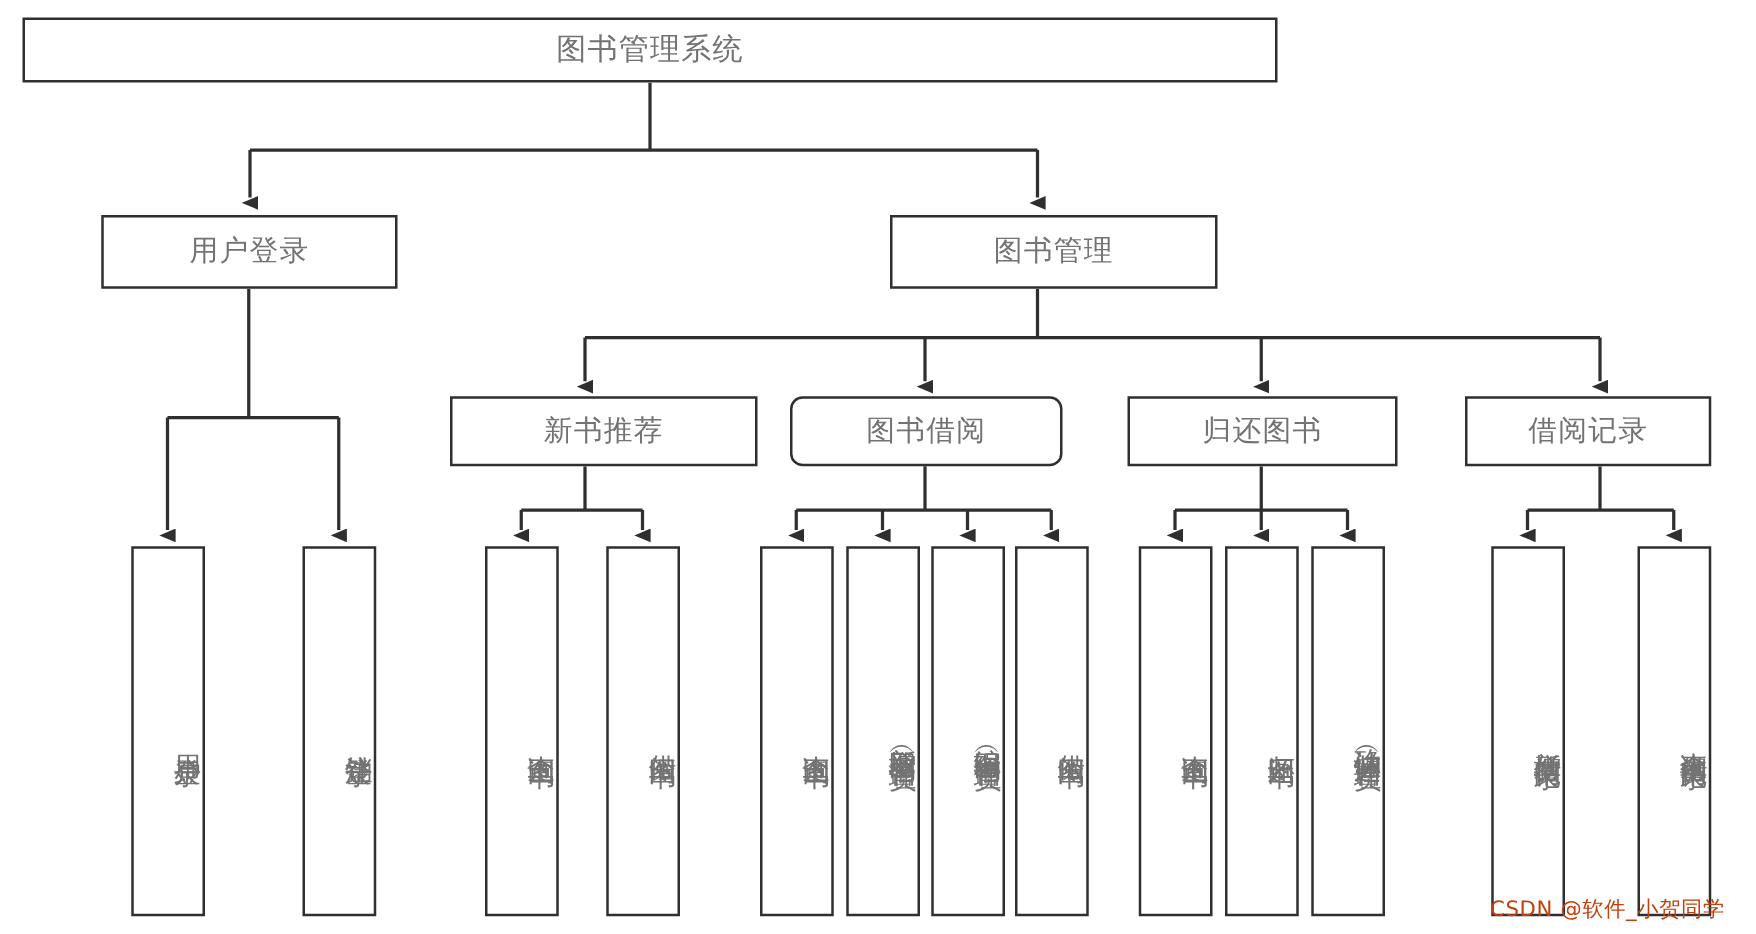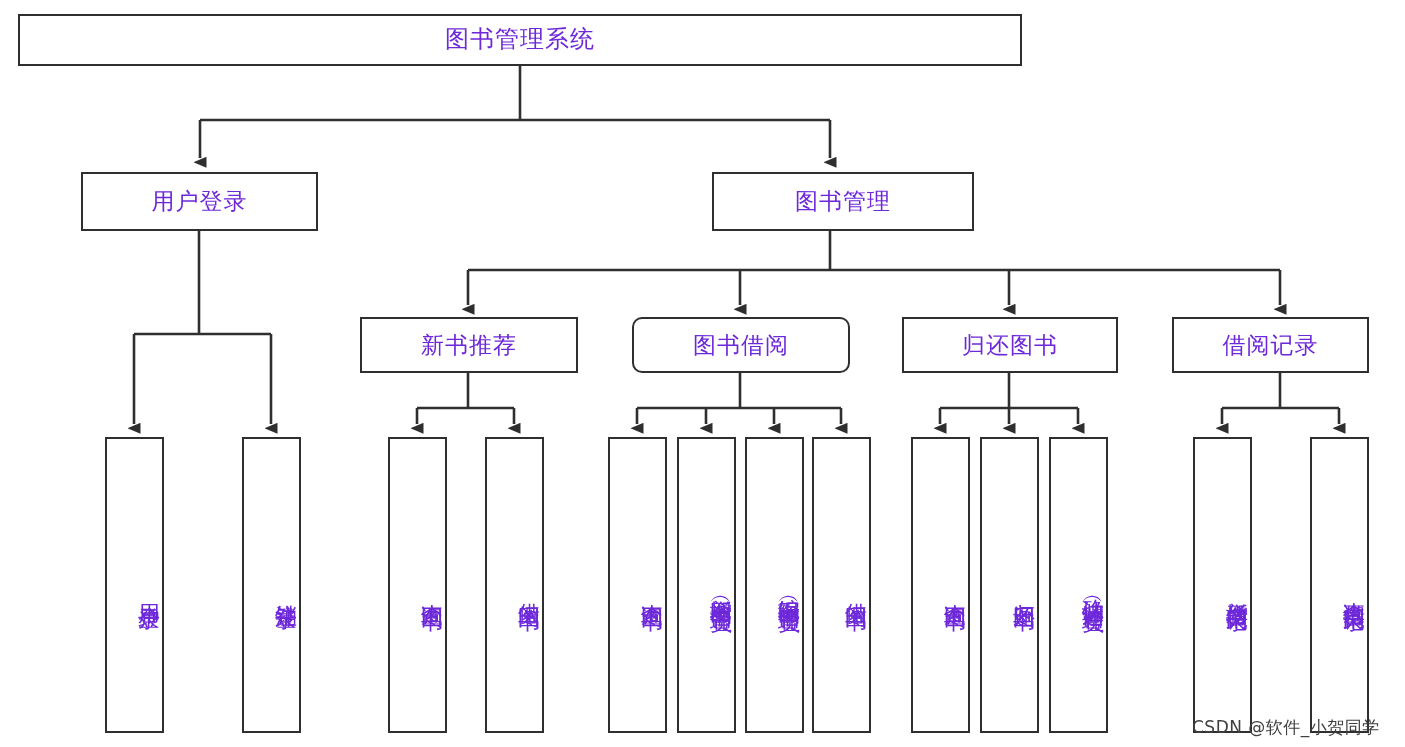--- a/index.html
+++ b/index.html
@@ -27,21 +27,21 @@
     pointer-events: none;
   }
   .node {
     position: absolute;
     box-sizing: border-box;
     border: 2px solid #2f2f2f;
     background: #ffffff;
     display: flex;
     align-items: center;
     justify-content: center;
-    color: #6d28d9;
+    color: #737373;
   }
   .node-h {
     font-size: 23px;
     letter-spacing: 1px;
     line-height: 1.15;
     white-space: nowrap;
   }
   .node-root {
     font-size: 24px;
   }
@@ -55,21 +55,21 @@
     line-height: 1.18;
     letter-spacing: 2px;
   }
   .node-v .vlabel {
     writing-mode: vertical-rl;
     text-orientation: upright;
     display: block;
   }
   .watermark {
     position: absolute;
-    color: #404040;
+    color: #c2410c;
     font-size: 17px;
     letter-spacing: 0.5px;
     white-space: nowrap;
     user-select: none;
   }
 </style>
 </head>
 <body>
 
 <div id="canvas">
@@ -122,21 +122,21 @@
       <path d="M1222,408 L1222,424" marker-end="url(#arrow)"></path>
       <path d="M1339,408 L1339,424" marker-end="url(#arrow)"></path>
     </g>
   </svg>
 
   <div class="node node-h node-root" style="left:18px; top:14px; width:1004px; height:52px;">图书管理系统</div>
 
   <div class="node node-h" style="left:81px; top:172px; width:237px; height:59px;">用户登录</div>
   <div class="node node-h" style="left:712px; top:172px; width:262px; height:59px;">图书管理</div>
 
-  <div class="node node-h" style="left:360px; top:317px; width:218px; height:56px;">新书推荐</div>
+  <div class="node node-h" style="left:360px; top:317px; width:246px; height:56px;">新书推荐</div>
   <div class="node node-h" style="left:632px; top:317px; width:218px; height:56px;border-radius:10px;">图书借阅</div>
   <div class="node node-h" style="left:902px; top:317px; width:216px; height:56px;">归还图书</div>
   <div class="node node-h" style="left:1172px; top:317px; width:197px; height:56px;">借阅记录</div>
 
   <div class="node node-v" style="left:105px; top:437px; width:59px; height:296px;">
     <span class="vlabel">用户登录</span>
   </div>
   <div class="node node-v" style="left:242px; top:437px; width:59px; height:296px;">
     <span class="vlabel">注销登录</span>
   </div>

